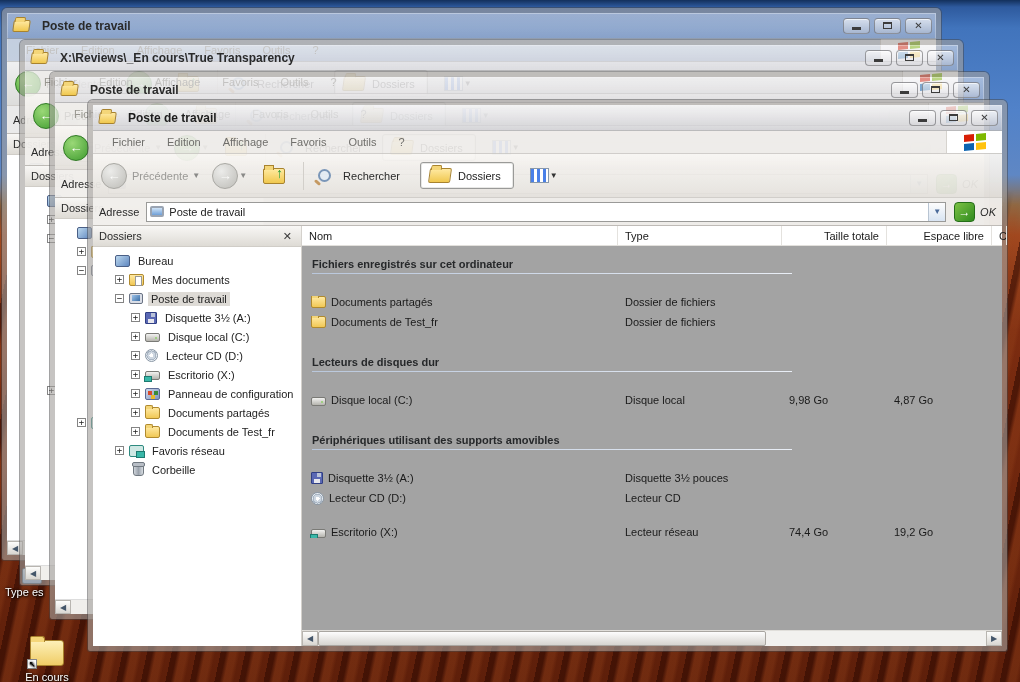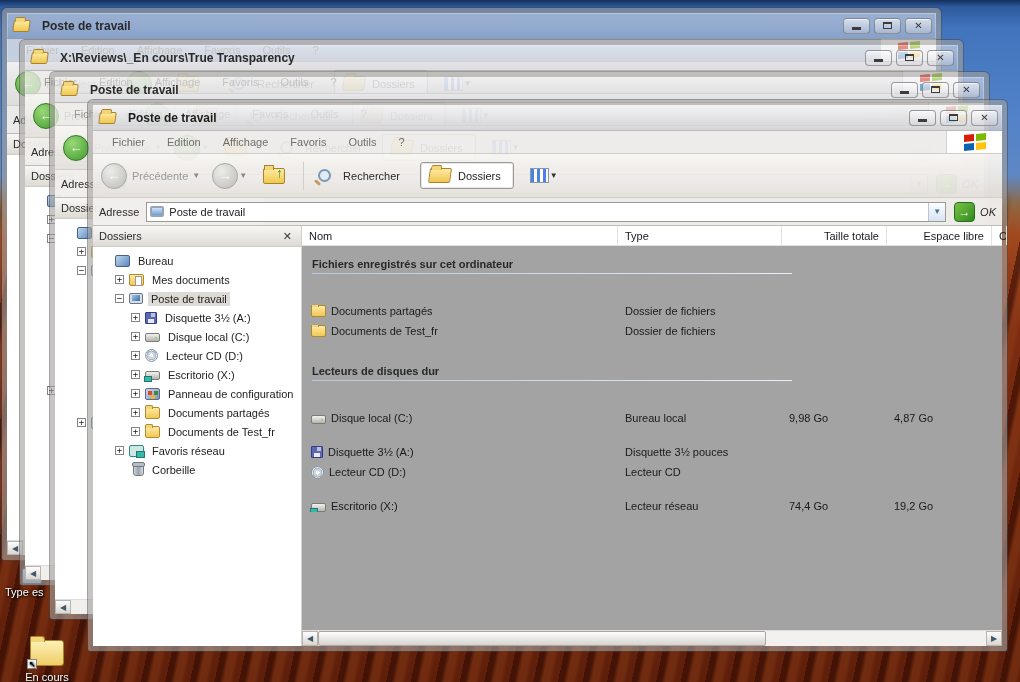--- a/index.html
+++ b/index.html
@@ -103,21 +103,21 @@
   .texp-spacer { width:16px; flex:none; }
   .tlbl { padding:1px 3px; }
   .trow.sel .tlbl { background:#dedbd6; }
 
   .contentpane { flex:1; position:relative; display:flex; flex-direction:column; background:#a3a3a3; min-width:0; }
   .colhead { height:20px; flex:none; display:grid; grid-template-columns:316px 164px 105px 105px 1fr;
     background:#fff; border-bottom:1px solid #e2e0dc; }
   .colhead .col { display:flex; align-items:center; padding:0 7px; border-right:1px solid #e4e2de; color:#1a1a1a; overflow:hidden; white-space:nowrap; }
   .col.num { justify-content:flex-end; }
   .listing { flex:1; overflow:hidden; padding-top:2px; }
-  .group-h { margin:10px 0 27px 10px; }
+  .group-h { margin:10px 0 18px 10px; }
   .gtxt { font-weight:bold; color:#26282a; }
   .gline { height:1px; margin-top:3px; width:480px; background:linear-gradient(90deg,#b9c7dc,#e9eef6); }
   .frow { height:20px; display:grid; grid-template-columns:316px 164px 105px 105px 1fr; align-items:center; }
   .fcell { padding:0 7px; white-space:nowrap; overflow:hidden; color:#1a1a1a; }
   .fcell.name { display:flex; align-items:center; padding-left:9px; }
   .fcell.num { text-align:left; }
   .group-gap { height:14px; }
 
   .hscroll { position:absolute; left:0; right:0; bottom:0; height:16px; background:#f2f1ef; border-top:1px solid #e0deda; display:flex; }
   .sbtn { width:16px; height:100%; flex:none; background:linear-gradient(180deg,#fdfdfc,#d9d6d1); border:1px solid #b8b5b0;
@@ -715,26 +715,27 @@
               <span class="fcell num"></span>
               <span class="fcell "></span>
             </div>
             <div class="group-gap"></div>
             <div class="group-h"><span class="gtxt">Lecteurs de disques dur</span><div class="gline"></div></div>
             <div class="frow">
               <span class="fcell name">
                 <span class="ic ic-drive"></span>
                 <span>Disque local (C:)</span>
               </span>
-              <span class="fcell ">Bureau local</span>
+              <span class="fcell ">Disque local</span>
               <span class="fcell num">9,98 Go</span>
               <span class="fcell num">4,87 Go</span>
               <span class="fcell "></span>
             </div>
             <div class="group-gap"></div>
+            <div class="group-h"><span class="gtxt">Périphériques utilisant des supports amovibles</span><div class="gline"></div></div>
             <div class="frow">
               <span class="fcell name">
                 <span class="ic ic-floppy"></span>
                 <span>Disquette 3½ (A:)</span>
               </span>
               <span class="fcell ">Disquette 3½ pouces</span>
               <span class="fcell num"></span>
               <span class="fcell num"></span>
               <span class="fcell "></span>
             </div>

